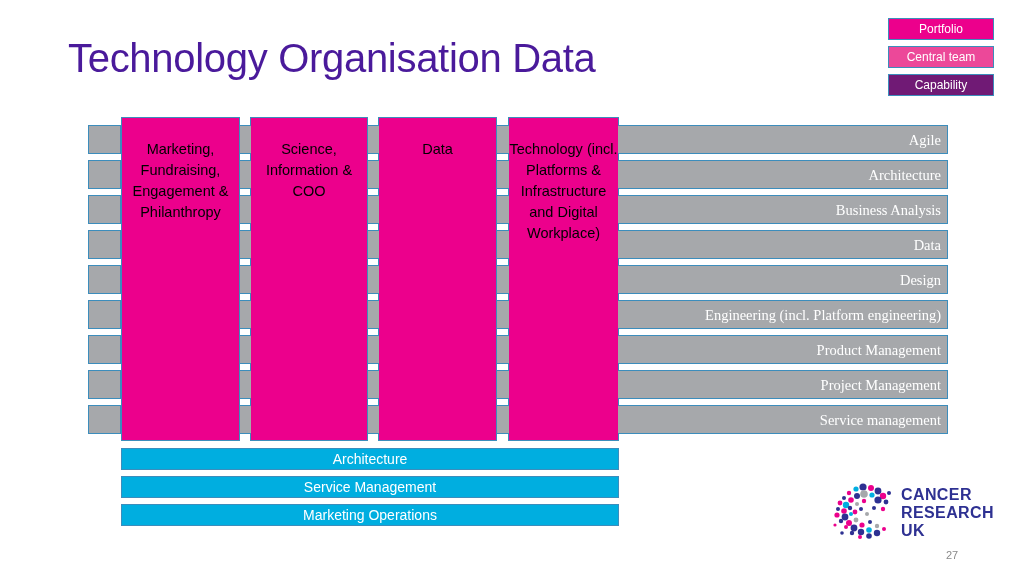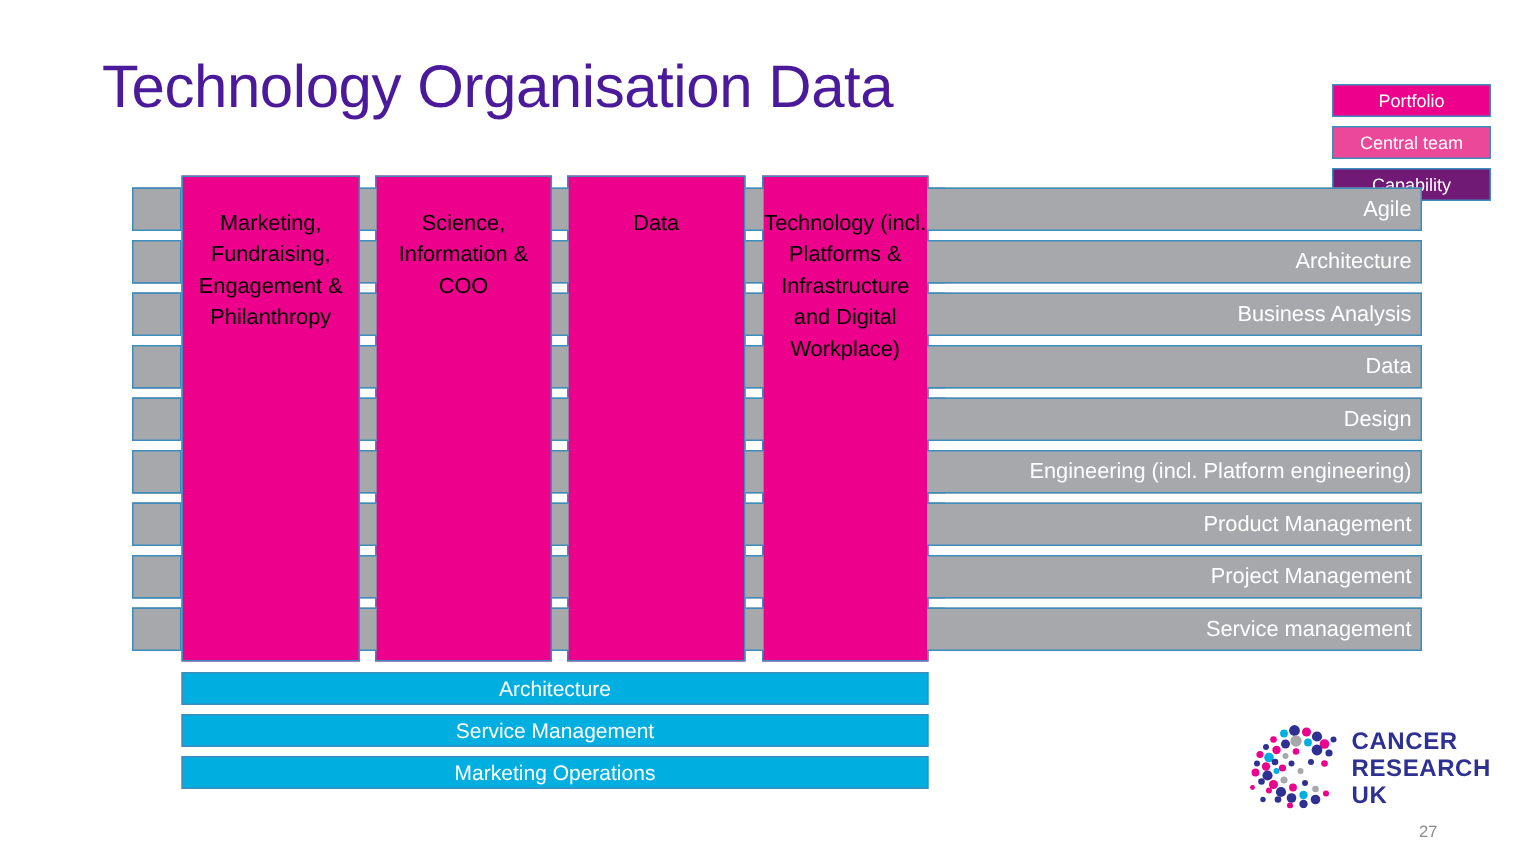--- a/index.html
+++ b/index.html
@@ -50,20 +50,21 @@
   }
   .cap-label{
     position:absolute;
     right:6px;
     top:50%;
     transform:translateY(-50%);
     color:#ffffff;
     font-size:14.5px;
     white-space:nowrap;
     line-height:1;
+    font-family:Liberation Serif, serif;
   }
 
   
   .pcol{
     position:absolute;
     top:117px;
     height:324px;
     background:#EC008C;
     border:1px solid #3C8DBC;
     box-sizing:border-box;
@@ -145,21 +146,21 @@
   }
 </style>
 </head>
 <body>
 
 <div id="slide">
 
   <div id="title">Technology Organisation Data</div>
 
   <div id="legend">
-    <div class="legend-item" style="background:#EC008C;margin-top:38px;">
+    <div class="legend-item" style="background:#EC008C;">
       <span>Portfolio</span>
     </div>
     <div class="legend-item" style="background:#ec4899;">
       <span>Central team</span>
     </div>
     <div class="legend-item" style="background:#701a75;">
       <span>Capability</span>
     </div>
   </div>
 

